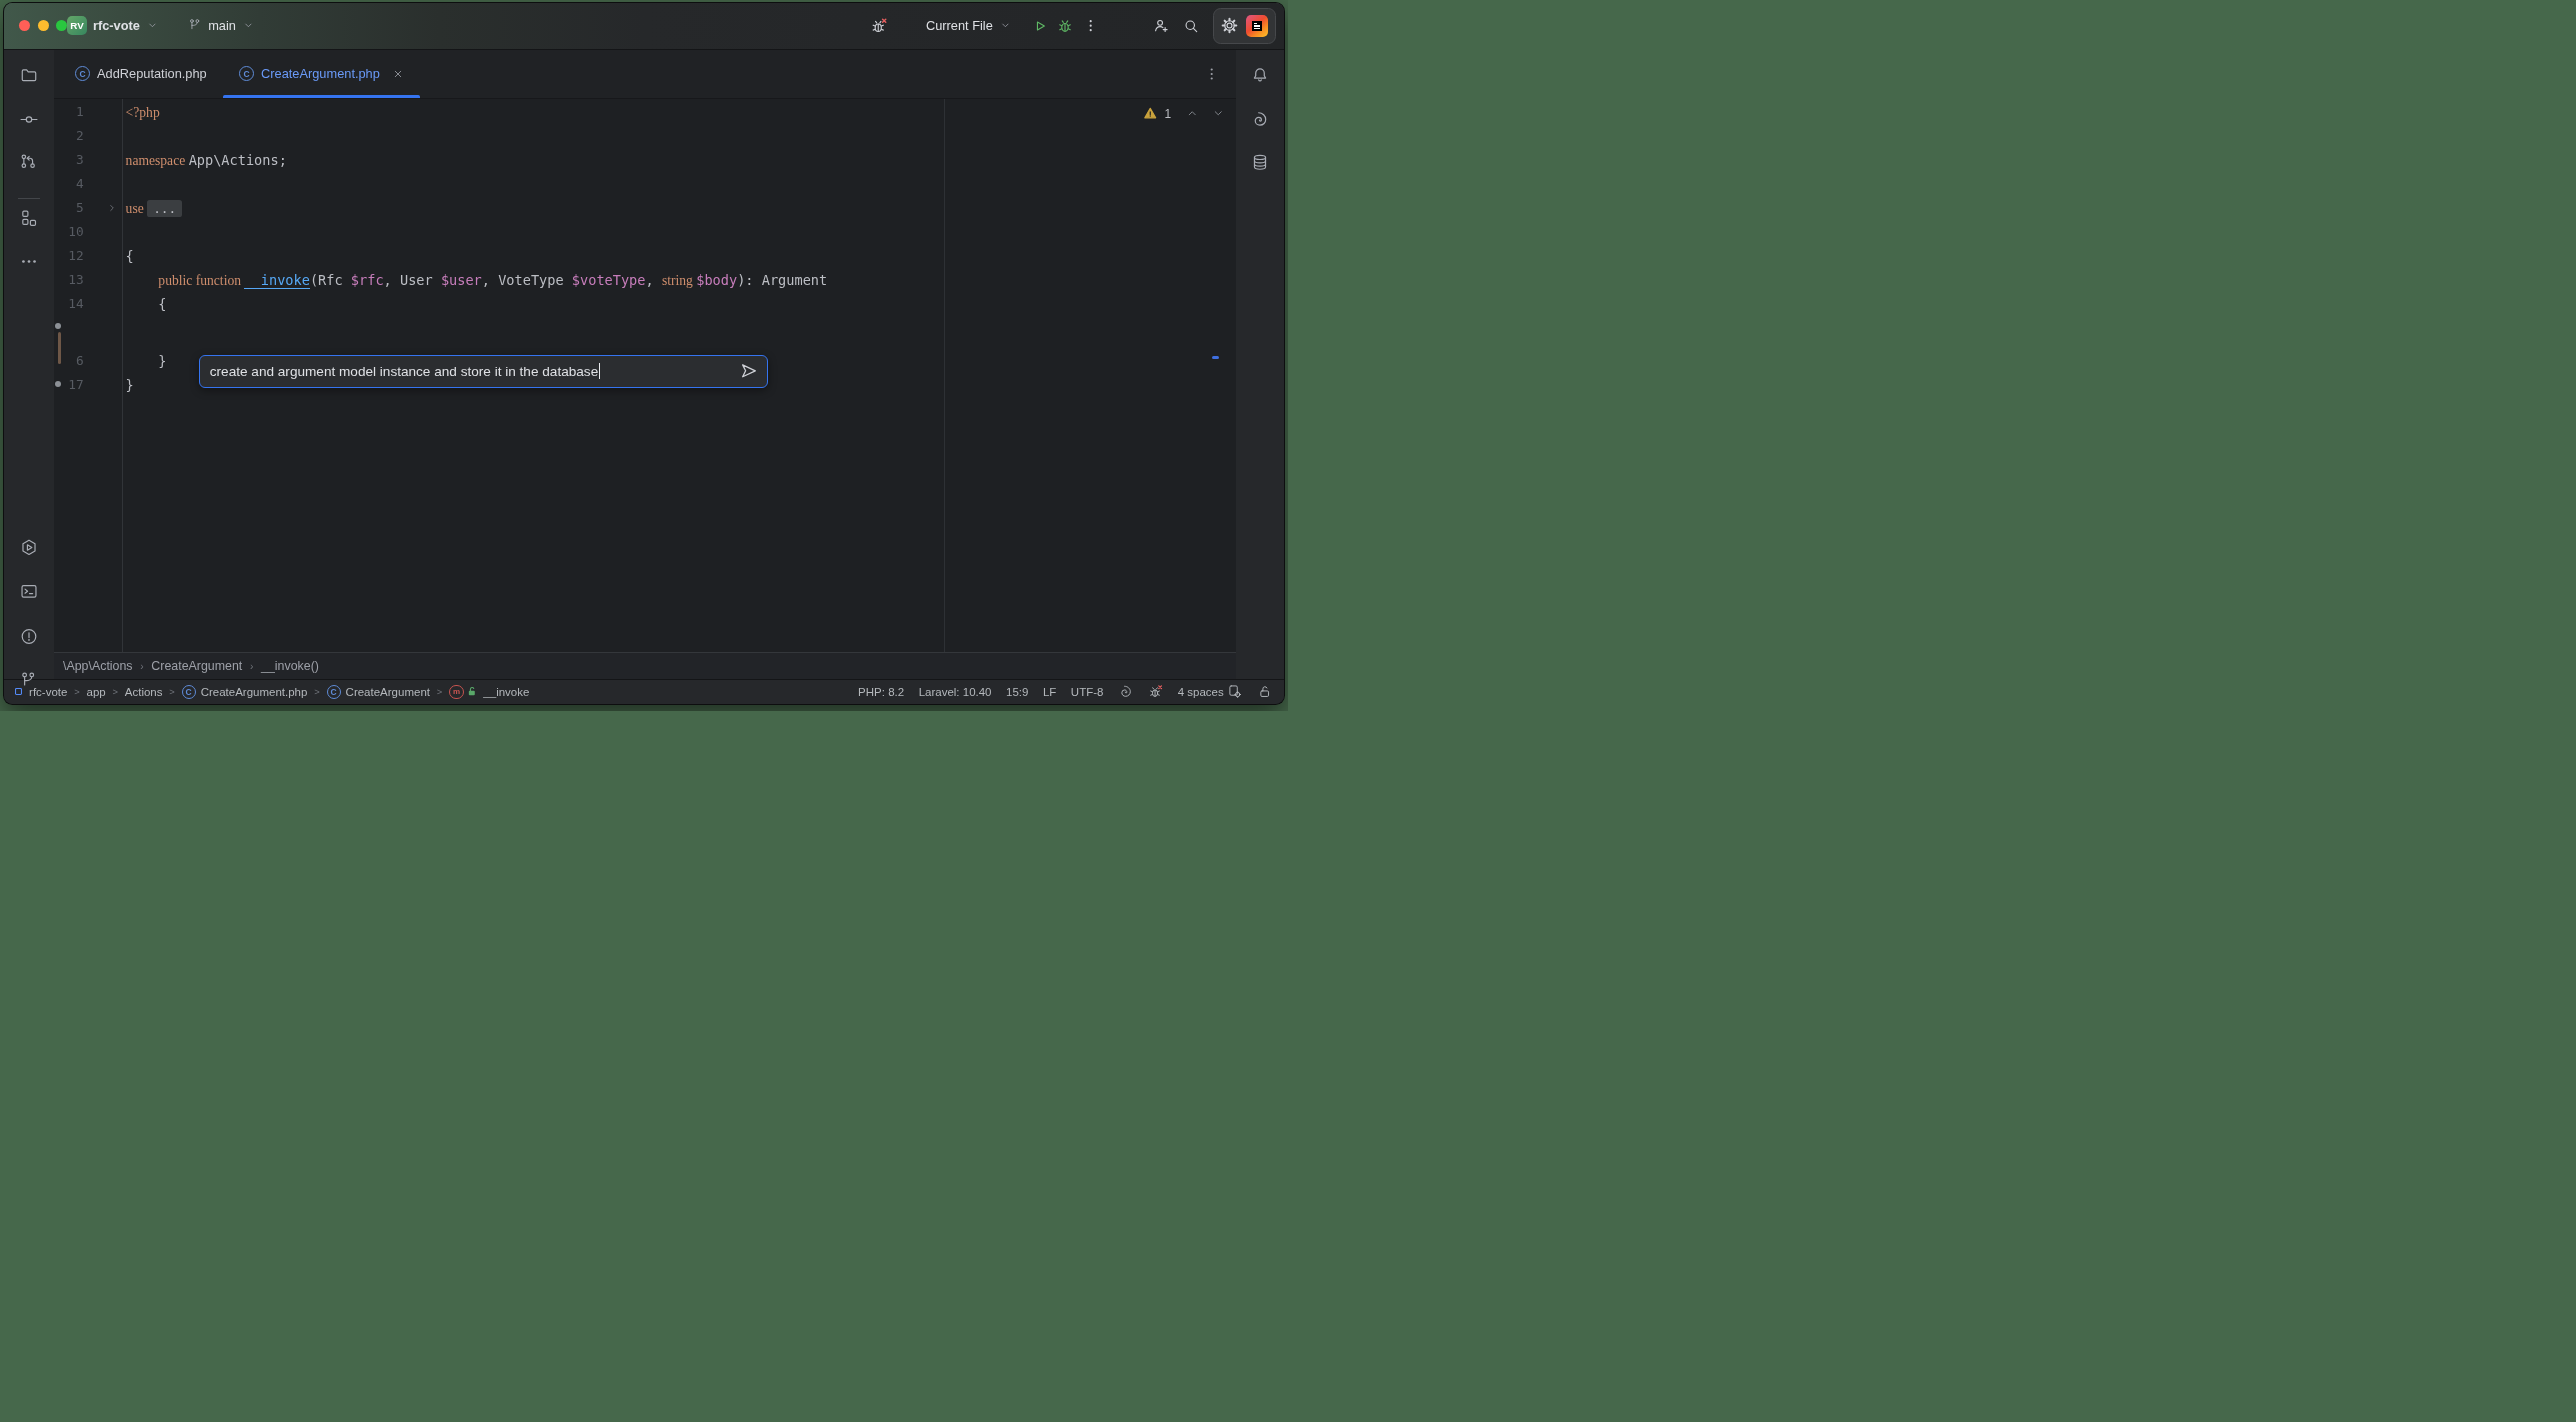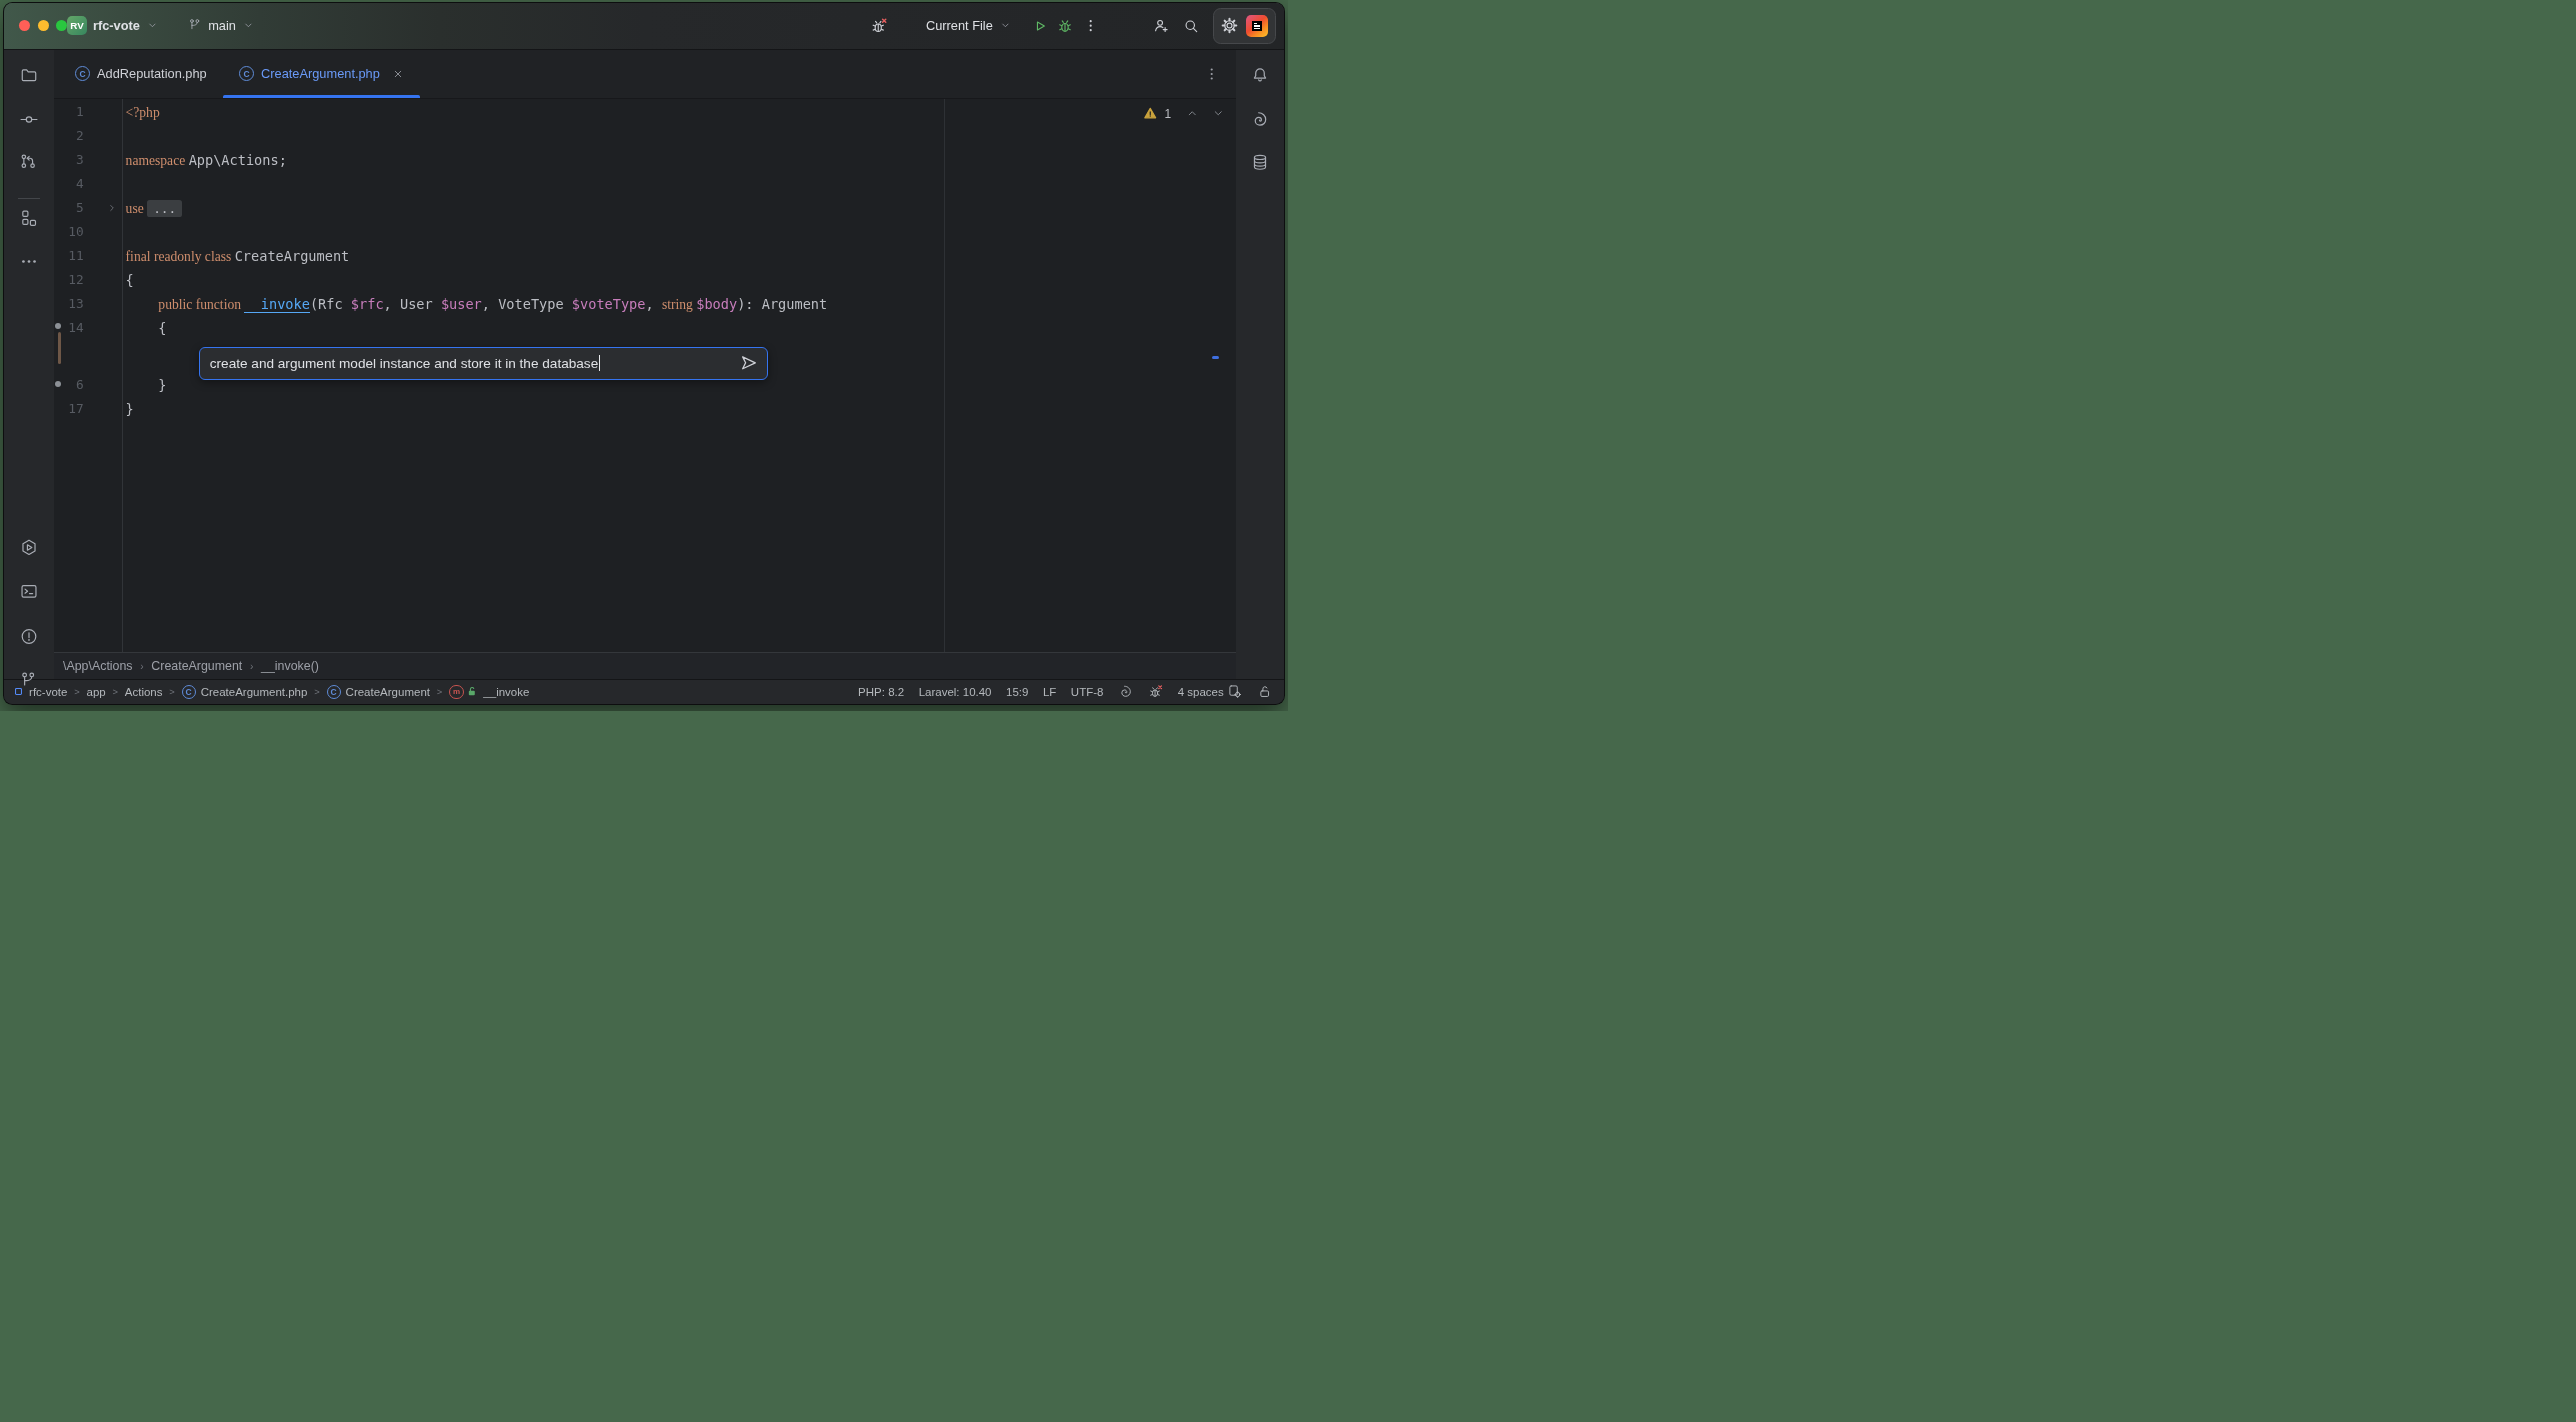--- a/index.html
+++ b/index.html
@@ -67,21 +67,21 @@
   .foldc{width:42px;flex:0 0 42px;position:relative;color:#7d8188;}
   .foldc .icon{position:absolute;left:22px;top:6px;}
   .codeline{white-space:pre;color:#bcbec4;}
   .tok-kw{color:#cf8e6d;font-family:Liberation Serif, serif;}
   .tok-pl{color:#bcbec4;}
   .tok-var{color:#c77dbb;}
   .tok-fn{color:#56a8f5;border-bottom:0.9px solid #56a8f5;}
   .tok-box{background:#3b3e41;border-radius:2.6px;padding:0.9px 6px;color:#bcbec4;font-size:12.8px;}
   .prompt-gap{height:33px;}
   
-  .prompt{position:absolute;left:145px;top:248px;width:549px;height:31px;background:#2b2d30;border:1.7px solid #3574f0;
+  .prompt{position:absolute;left:145px;top:256px;width:549px;height:31px;background:#2b2d30;border:1.7px solid #3574f0;
           border-radius:6px;display:flex;align-items:center;padding:0 8.5px 0 10.2px;box-shadow:0 2.6px 8.5px rgba(0,0,0,.4);}
   .prompt-text{color:#dfe1e5;font-size:13.6px;white-space:nowrap;overflow:hidden;}
   .caret{display:inline-block;width:1.3px;height:15.4px;background:#e8eaed;vertical-align:-2.6px;margin-left:0.9px;}
   .prompt-send{margin-left:auto;display:flex;color:#ced0d6;}
   
   .inspections{position:absolute;top:7.7px;right:8.5px;display:flex;align-items:center;gap:6.8px;color:#bcbec4;font-size:12px;}
   .inspections .cnt{margin-right:5.1px;}
   .insp-chev{color:#8a8e95;display:flex;width:19px;justify-content:center;}
   
   .marker-dot{position:absolute;width:6px;height:6px;border-radius:50%;background:#8c9096;left:1.7px;}
@@ -470,25 +470,20 @@
                   </span>
                 </span>
                 <span class="codeline"><span class="tok-kw">use </span><span class="tok-box">...</span></span>
               </div>
               <div class="row">
                 <span class="ln">10</span>
                 <span class="foldc"></span>
                 <span class="codeline"></span>
               </div>
               <div class="row">
-                <span class="ln">11</span>
-                <span class="foldc"></span>
-                <span class="codeline"><span class="tok-kw">final readonly class </span><span class="tok-pl">CreateArgument</span></span>
-              </div>
-              <div class="row">
                 <span class="ln">12</span>
                 <span class="foldc"></span>
                 <span class="codeline"><span class="tok-pl">{</span></span>
               </div>
               <div class="row">
                 <span class="ln">13</span>
                 <span class="foldc"></span>
                 <span class="codeline"><span class="tok-pl">    </span><span class="tok-kw">public function </span><span class="tok-fn">__invoke</span><span class="tok-pl">(Rfc </span><span class="tok-var">$rfc</span><span class="tok-pl">, User </span><span class="tok-var">$user</span><span class="tok-pl">, VoteType </span><span class="tok-var">$voteType</span><span class="tok-pl">, </span><span class="tok-kw">string </span><span class="tok-var">$body</span><span class="tok-pl">): Argument</span></span>
               </div>
               <div class="row">

